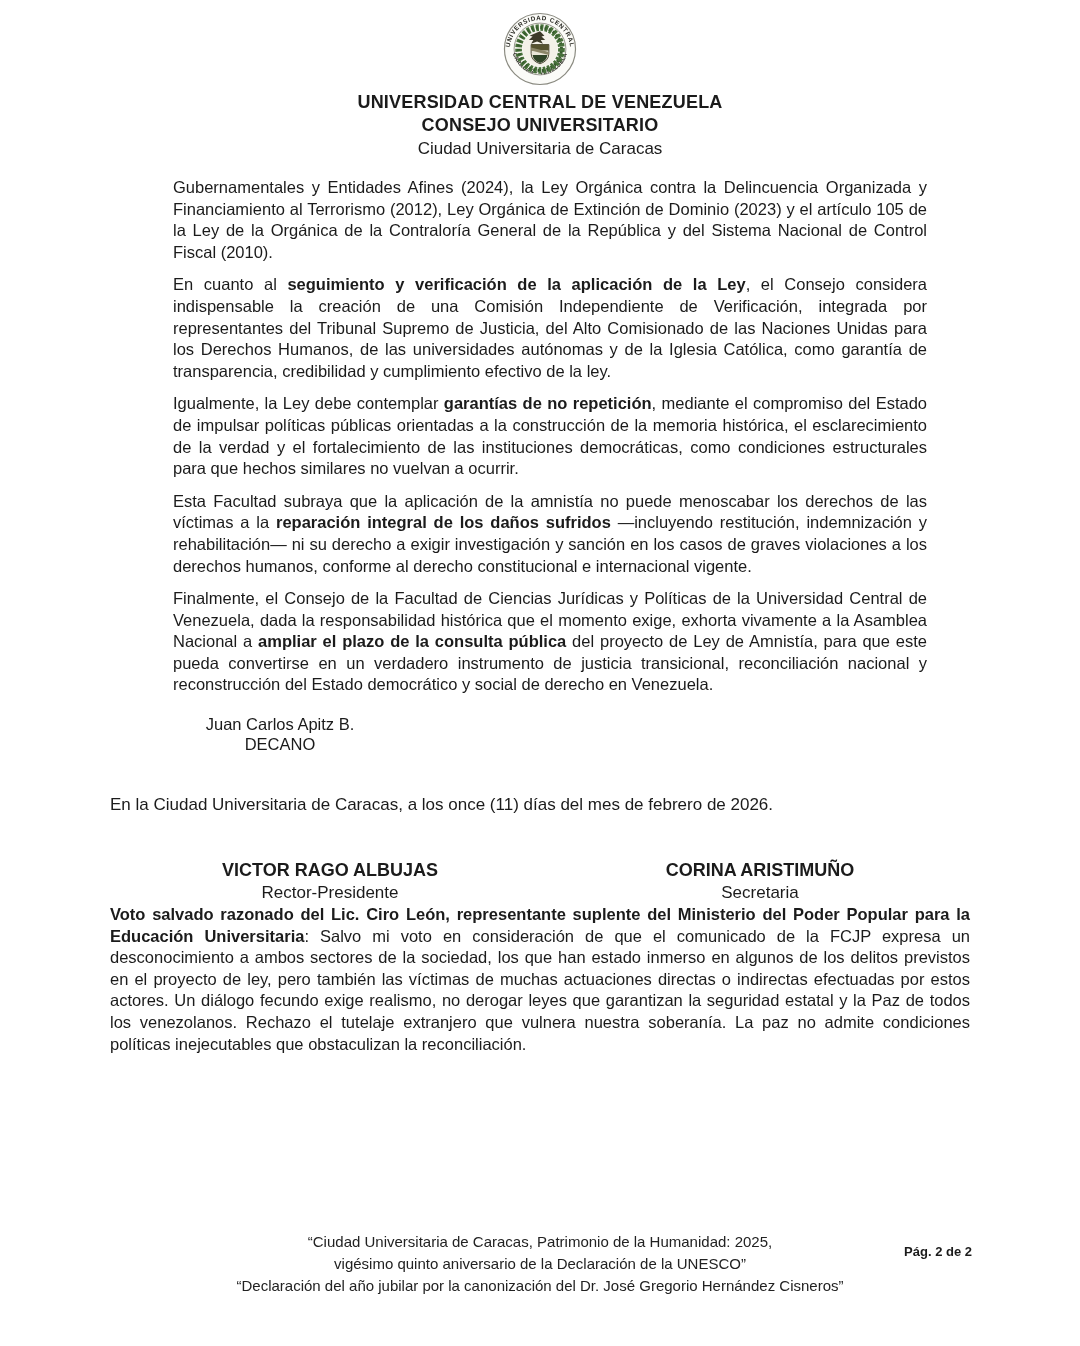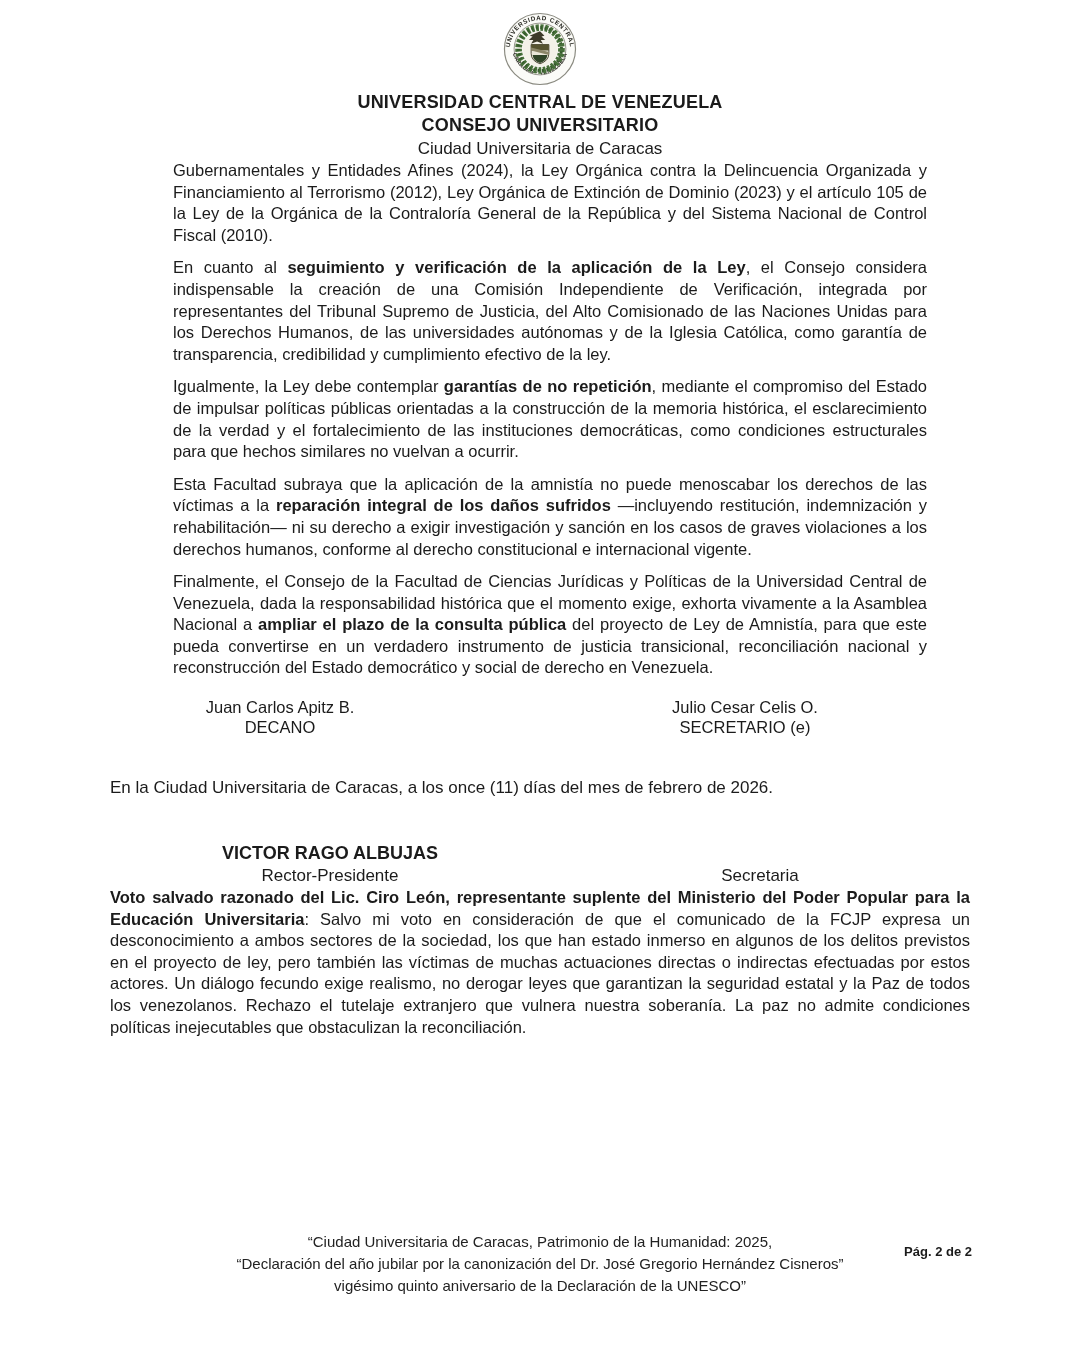--- a/index.html
+++ b/index.html
@@ -16,21 +16,21 @@
   .seal { width:74px; height:74px; display:block; margin:0 auto 5px; }
   .lh1, .lh2 { font-size:18px; font-weight:bold; line-height:23px; letter-spacing:0.2px; }
   .lh3 { font-size:17px; line-height:23px; }
 
   
   .para {
     font-size:16.5px; line-height:21.6px;
     text-align:justify; text-justify:inter-word;
     margin:0 153px 11px 173px;
   }
-  .para.first { }
+  .para.first { margin-top:17px; }
   .para.wide { margin-left:110px; margin-right:110px; }
 
   
   .sig-row { display:flex; margin-top:18px;align-items:flex-end; }
   .sig { text-align:center; font-size:16.5px; line-height:20px; }
   .sig1 .sig-left  { width:350px; margin-left:105px; }
   .sig1 .sig-right { width:350px; margin-left:115px; }
 
   .date-line { margin:40px 110px 0; font-size:17px; line-height:22px; }
 
@@ -90,41 +90,38 @@
     <p class="para"><span>En cuanto al </span><span style="font-weight: bold;">seguimiento y verificación de la aplicación de la Ley</span><span>, el Consejo considera indispensable la creación de una Comisión Independiente de Verificación, integrada por representantes del Tribunal Supremo de Justicia, del Alto Comisionado de las Naciones Unidas para los Derechos Humanos, de las universidades autónomas y de la Iglesia Católica, como garantía de transparencia, credibilidad y cumplimiento efectivo de la ley.</span></p>
     <p class="para"><span>Igualmente, la Ley debe contemplar </span><span style="font-weight: bold;">garantías de no repetición</span><span>, mediante el compromiso del Estado de impulsar políticas públicas orientadas a la construcción de la memoria histórica, el esclarecimiento de la verdad y el fortalecimiento de las instituciones democráticas, como condiciones estructurales para que hechos similares no vuelvan a ocurrir.</span></p>
     <p class="para"><span>Esta Facultad subraya que la aplicación de la amnistía no puede menoscabar los derechos de las víctimas a la </span><span style="font-weight: bold;">reparación integral de los daños sufridos</span><span> —incluyendo restitución, indemnización y rehabilitación— ni su derecho a exigir investigación y sanción en los casos de graves violaciones a los derechos humanos, conforme al derecho constitucional e internacional vigente.</span></p>
     <p class="para"><span>Finalmente, el Consejo de la Facultad de Ciencias Jurídicas y Políticas de la Universidad Central de Venezuela, dada la responsabilidad histórica que el momento exige, exhorta vivamente a la Asamblea Nacional a </span><span style="font-weight: bold;">ampliar el plazo de la consulta pública</span><span> del proyecto de Ley de Amnistía, para que este pueda convertirse en un verdadero instrumento de justicia transicional, reconciliación nacional y reconstrucción del Estado democrático y social de derecho en Venezuela.</span></p>
 
     <div class="sig-row sig1">
       <div class="sig sig-left">
         <div>Juan Carlos Apitz B.</div>
         <div>DECANO</div>
       </div>
-      <div class="sig sig-right">
-        <div>Julio Cesar Celis O.</div>
-        <div>SECRETARIO (e)</div>
-      </div>
     </div>
 
     <p class="date-line">En la Ciudad Universitaria de Caracas, a los once (11) días del mes de febrero de 2026.</p>
 
     <div class="sig-row sig2">
       <div class="sig sig-left">
         <div class="sig-name">VICTOR RAGO ALBUJAS</div>
         <div class="sig-title">Rector-Presidente</div>
       </div>
       <div class="sig sig-right">
+        <div class="sig-name">CORINA ARISTIMUÑO</div>
         <div class="sig-title">Secretaria</div>
       </div>
     </div>
 
     <p class="para wide dissent"><span style="font-weight: bold;">Voto salvado razonado del Lic. Ciro León, representante suplente del Ministerio del Poder Popular para la Educación Universitaria</span><span>: Salvo mi voto en consideración de que el comunicado de la FCJP expresa un desconocimiento a ambos sectores de la sociedad, los que han estado inmerso en algunos de los delitos previstos en el proyecto de ley, pero también las víctimas de muchas actuaciones directas o indirectas efectuadas por estos actores. Un diálogo fecundo exige realismo, no derogar leyes que garantizan la seguridad estatal y la Paz de todos los venezolanos. Rechazo el tutelaje extranjero que vulnera nuestra soberanía. La paz no admite condiciones políticas inejecutables que obstaculizan la reconciliación.</span></p>
   </main>
 
   <footer class="footer">
     <div>“Ciudad Universitaria de Caracas, Patrimonio de la Humanidad: 2025,</div>
+    <div>vigésimo quinto aniversario de la Declaración de la UNESCO”</div>
     <div>“Declaración del año jubilar por la canonización del Dr. José Gregorio Hernández Cisneros”</div>
-    <div>vigésimo quinto aniversario de la Declaración de la UNESCO”</div>
   </footer>
   <div class="page-number">Pág. 2 de 2</div>
 
 </div>
 
 </body></html>

